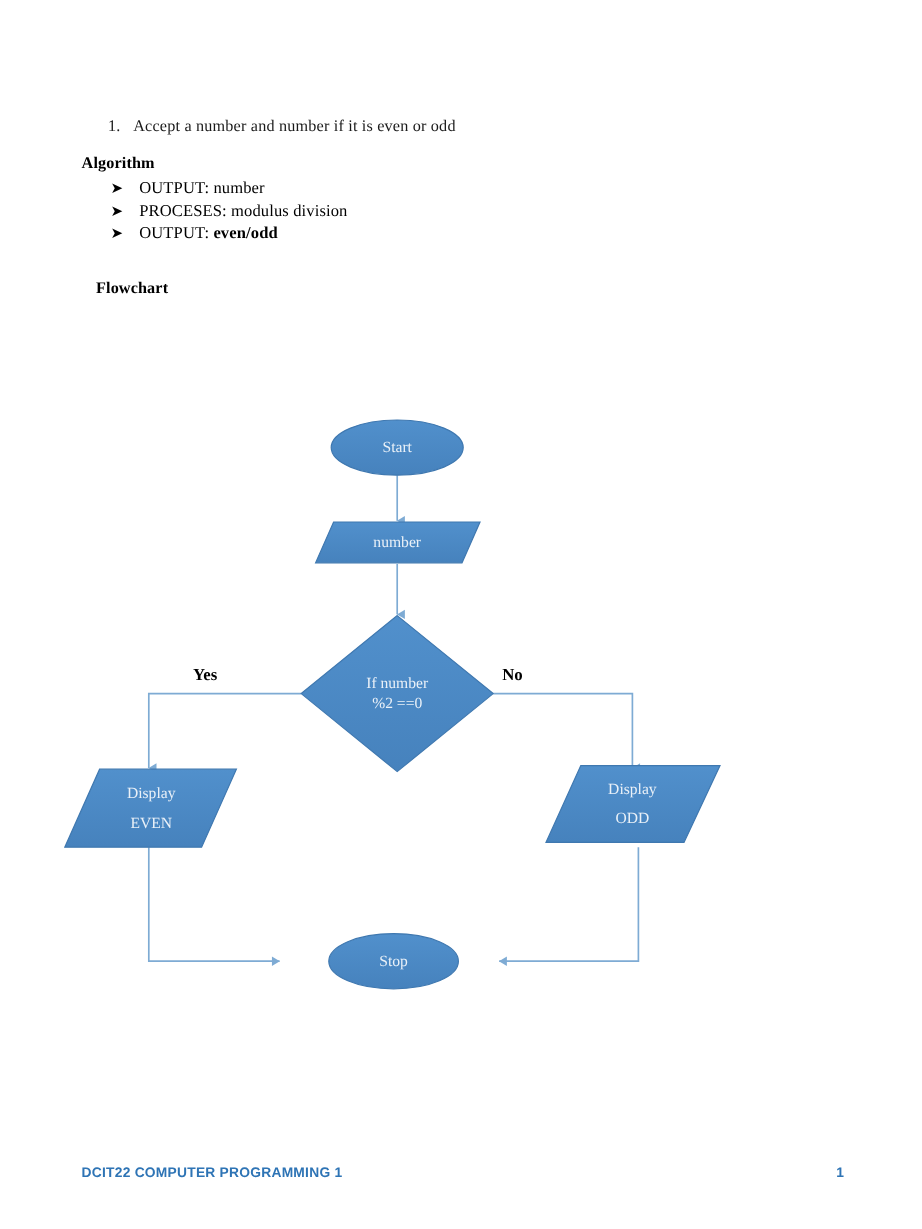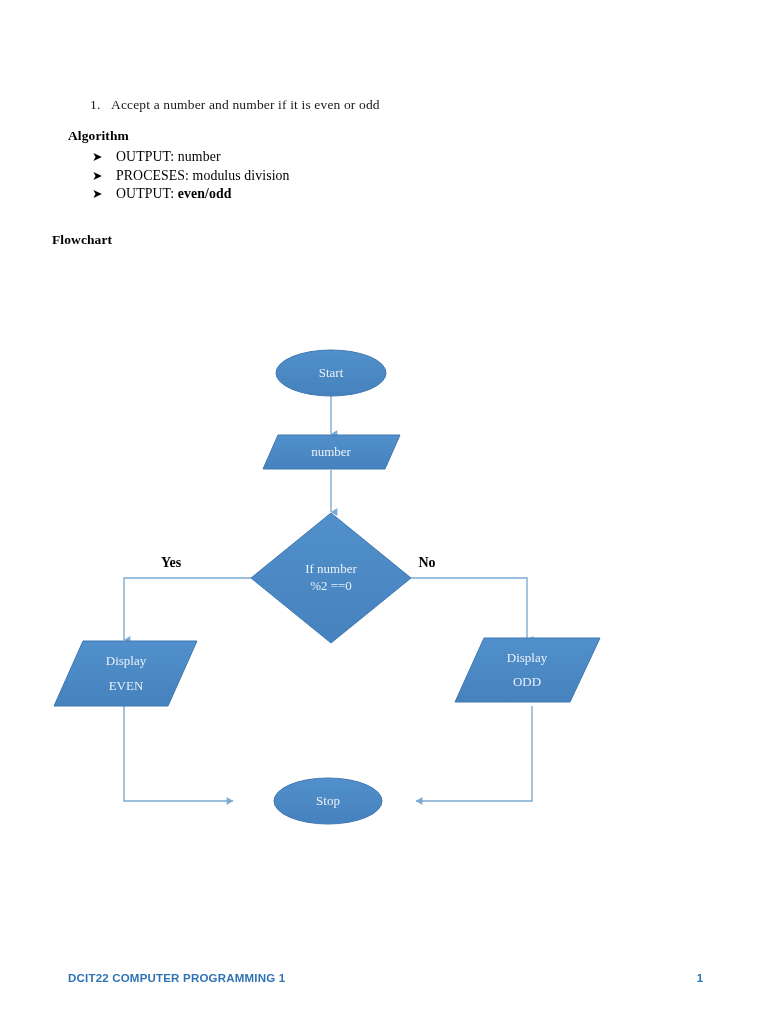--- a/index.html
+++ b/index.html
@@ -73,21 +73,21 @@
     font-size: 12.5px;
     font-family: "DejaVu Sans", sans-serif;
     line-height: 18.5px;
   }
   .algo-item .lbl { }
   .algo-item .val { }
   .algo-item .val.bold { font-weight: bold; font-family: Liberation Serif, serif; }
 
   .flowchart-heading {
     position: absolute;
-    left: 52px;
+    left: 80px;
     top: 232px;
     font-size: 13.5px;
     font-weight: bold;
     letter-spacing: 0.1px;
   }
 
   
   .flow-canvas {
     position: absolute;
     left: 0;

